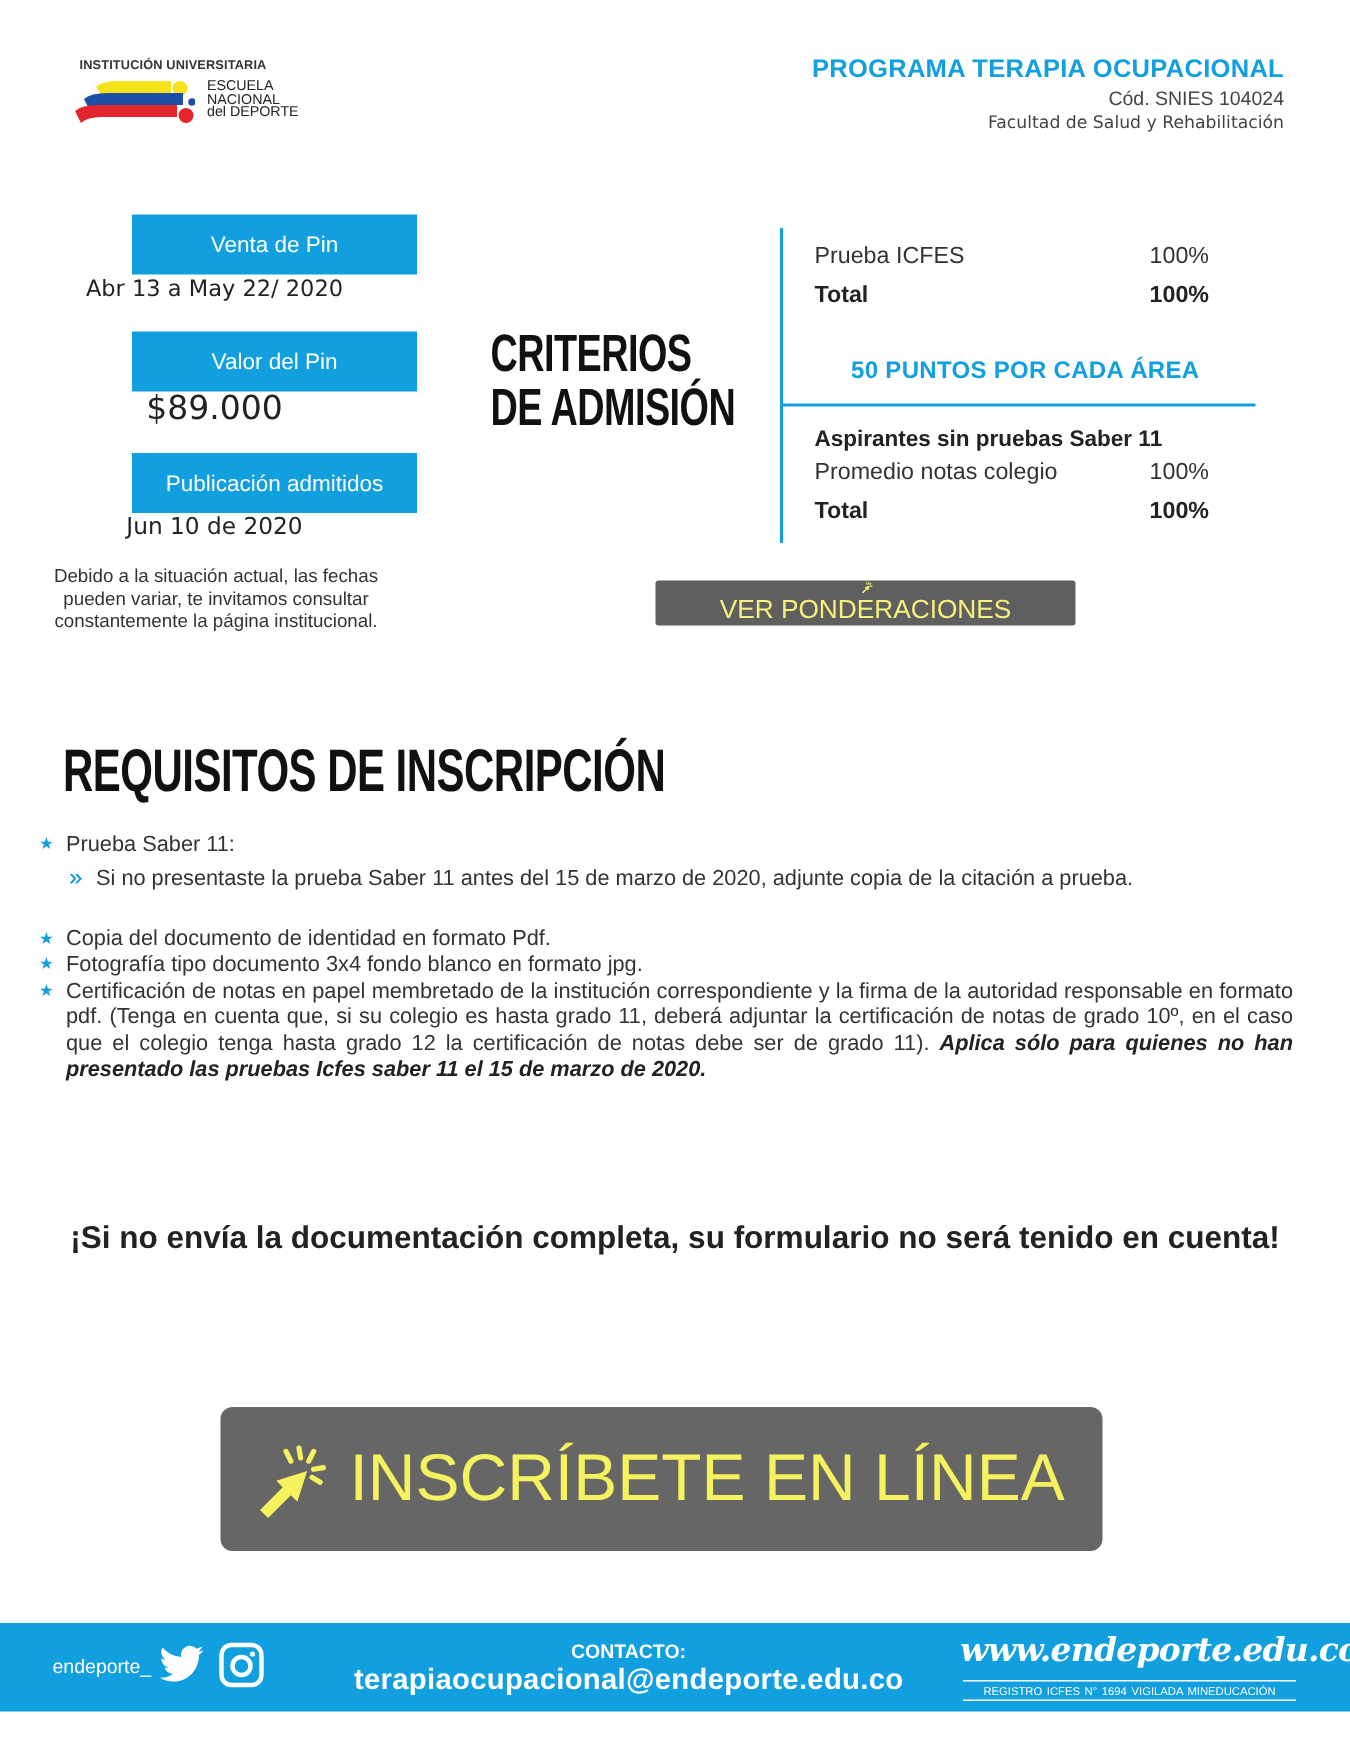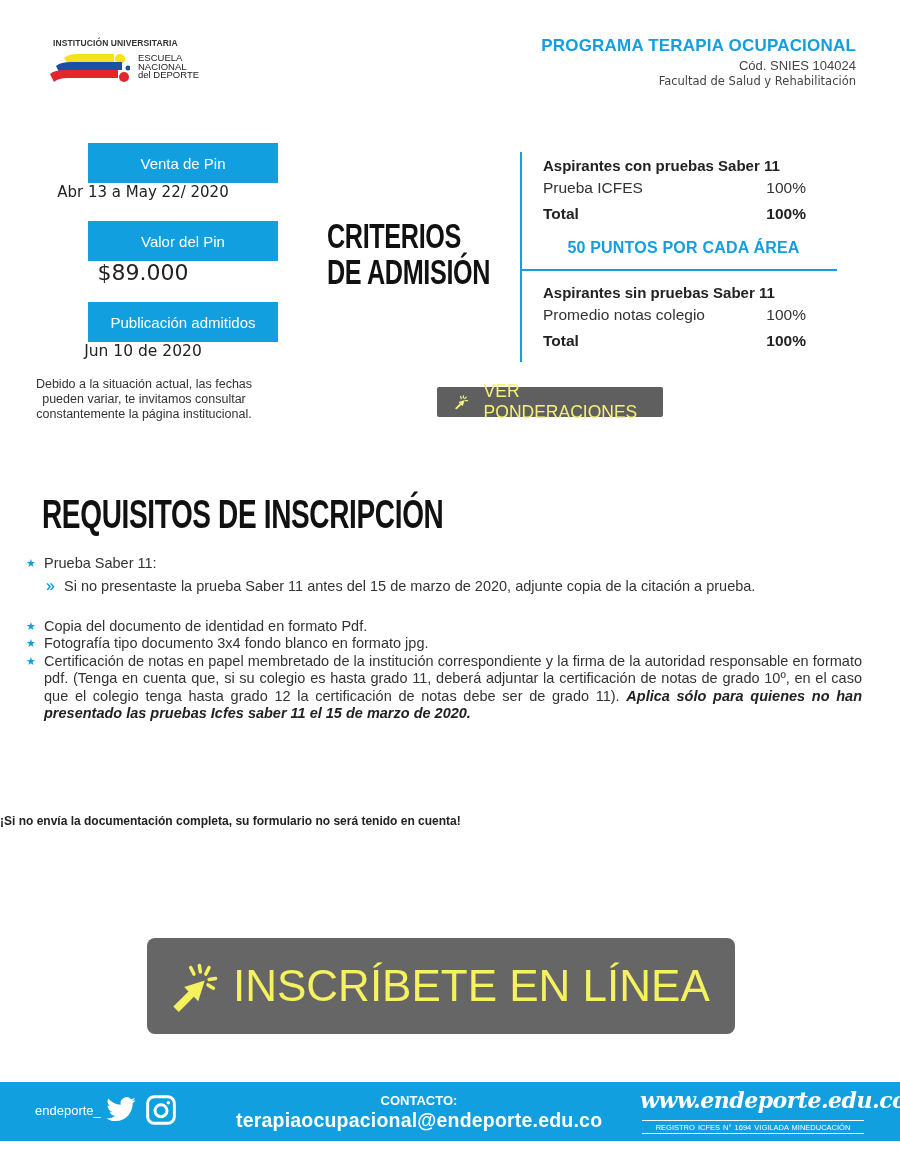--- a/index.html
+++ b/index.html
@@ -30,35 +30,35 @@
   .crit-title { left:327px; top:218px; font-family:"Liberation Sans", sans-serif; font-weight:bold;
                 font-size:35px; line-height:36px; color:#111; transform:scaleX(0.72); transform-origin:left top; letter-spacing:-0.5px; }
   .vline { left:520px; top:152px; width:2px; height:210px; background:#129fe0; }
   .hline { left:521px; top:269px; width:316px; height:2px; background:#129fe0; }
   .crit-block { left:543px; width:263px; }
   .crit-head { font-size:15px; font-weight:bold; color:#222; }
   .crit-row { display:flex; justify-content:space-between; font-size:15.5px; color:#333; margin-top:5px; }
   .crit-row.total { font-weight:bold; color:#222; margin-top:8px; }
   .puntos { left:522px; width:323px; top:239px; text-align:center; font-size:16px; font-weight:bold; color:#129fe0; letter-spacing:0.2px; }
 
-  .pond-btn { left:437px; top:387px; width:226px; height:30px; background:#5f5f5f; border-radius:2px;
-              display:flex; align-items:center; color:#f5f17a; font-size:17.5px; }
+  .pond-btn { left:437px; top:387px; width:280px; height:30px; background:#5f5f5f; border-radius:2px;
+              display:flex; align-items:center; color:#f5f17a; font-size:17.5px;flex-direction:column; }
   .pond-btn .ico { margin-left:16px; margin-right:14px; width:18px; height:18px; }
 
   
   .req-title { left:42px; top:492px; font-weight:bold; font-size:40px; color:#111;
                transform:scaleX(0.70); transform-origin:left top; letter-spacing:-0.5px; white-space:nowrap; }
   .req-list { left:26px; top:555px; width:836px; font-size:14.5px; color:#333; }
   .req-item { position:relative; padding-left:18px; line-height:17.5px; }
   .req-item .star { position:absolute; left:0; top:0; color:#129fe0; font-size:11px; }
   .sub-item { position:relative; padding-left:38px; line-height:19px; }
   .sub-item .arr { position:absolute; left:20px; top:-1px; color:#129fe0; font-size:16px; }
   .justify { text-align:justify; }
   .emph { font-weight:bold; font-style:italic; color:#222; }
-  .warn { left:0; width:900px; top:814px; text-align:left; font-size:12px; font-weight:bold; color:#222; }
+  .warn { left:0; width:900px; top:814px; text-align:center; font-size:21px; font-weight:bold; color:#222; }
 
   
   .big-btn { left:147px; top:901px; width:588px; height:96px; background:#666666; border-radius:8px;
              display:flex; align-items:center; color:#f6f15f; font-size:44px;margin-top:37px; }
   .big-btn .ico { margin-left:22px; margin-right:12px; width:52px; height:52px; }
 
   
   .footer { left:0; top:1082px; width:900px; height:59px; background:#129fe0; color:#fff; }
   .f-handle { position:absolute; left:35px; top:21px; font-size:13px; }
   .f-tw { position:absolute; left:103px; top:12px; width:36px; height:32px; }
@@ -105,21 +105,20 @@
 <div class="note">Debido a la situación actual, las fechas pueden variar, te invitamos consultar constantemente la página institucional.</div>
 
 <div class="abs crit-title">
   <div>CRITERIOS</div>
   <div>DE ADMISIÓN</div>
 </div>
 <div class="abs vline"></div>
 <div class="abs hline"></div>
 
 <div class="abs crit-block" style="top:157px;">
-  <div class="crit-head">Aspirantes con pruebas Saber 11</div>
   <div class="crit-row">
     <span>Prueba ICFES</span>
     <span>100%</span>
   </div>
   <div class="crit-row total">
     <span>Total</span>
     <span>100%</span>
   </div>
 </div>
 <div class="abs puntos">50 PUNTOS POR CADA ÁREA</div>

